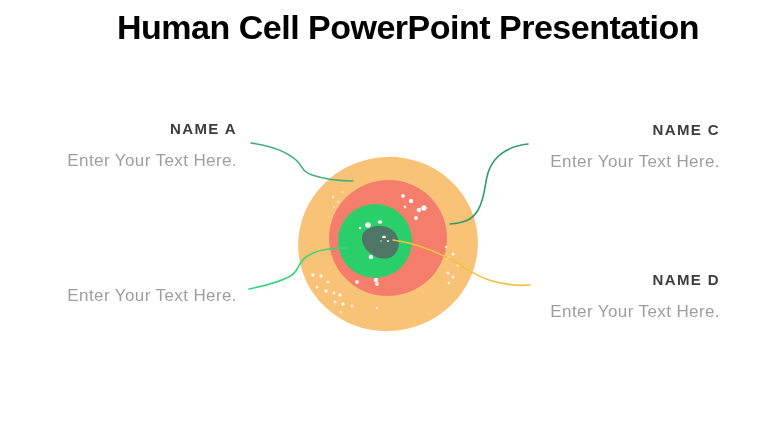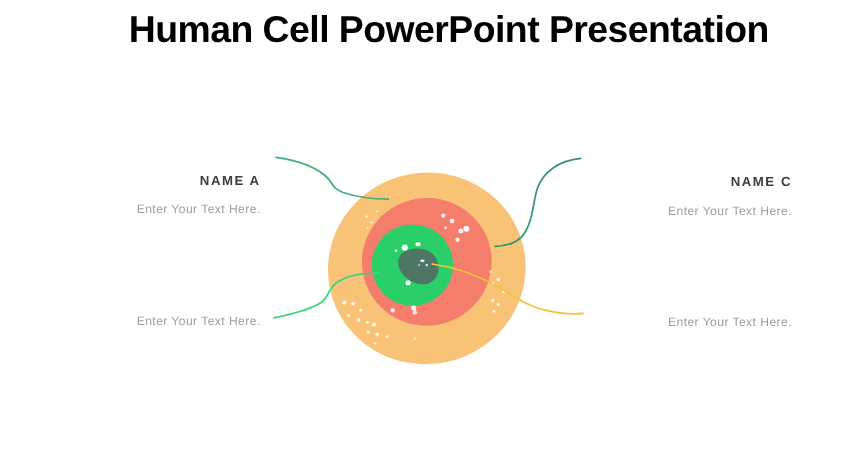--- a/index.html
+++ b/index.html
@@ -37,30 +37,29 @@
     width: 768px;
     height: 432px;
   }
   .callout {
     position: absolute;
     width: 180px;
   }
   .callout.align-right { text-align: right; right: 531px; }
   .callout.align-left  { text-align: right;  left: 540px;  }
   .callout-name {
-    font-size: 12px;
+    font-size: 15px;
     font-weight: 600;
     letter-spacing: 1.4px;
     color: #3d3d3d;
     line-height: 1;
-    margin-top: 37px;
   }
   .callout-sub {
     margin-top: 16px;
-    font-size: 11px;
+    font-size: 17px;
     font-weight: 400;
     letter-spacing: 0.4px;
     color: #9e9e9e;
     line-height: 1;
   }
 </style>
 </head>
 <body>
 
 <div class="slide">
@@ -141,16 +140,17 @@
   <div class="callout align-right" style="top:271px;">
     <div class="callout-sub">Enter Your Text Here.</div>
   </div>
 
   <div class="callout align-left" style="top:122px;">
     <div class="callout-name">NAME C</div>
     <div class="callout-sub">Enter Your Text Here.</div>
   </div>
 
   <div class="callout align-left" style="top:272px;">
+    <div class="callout-name">NAME D</div>
     <div class="callout-sub">Enter Your Text Here.</div>
   </div>
 
 </div>
 
 </body></html>

